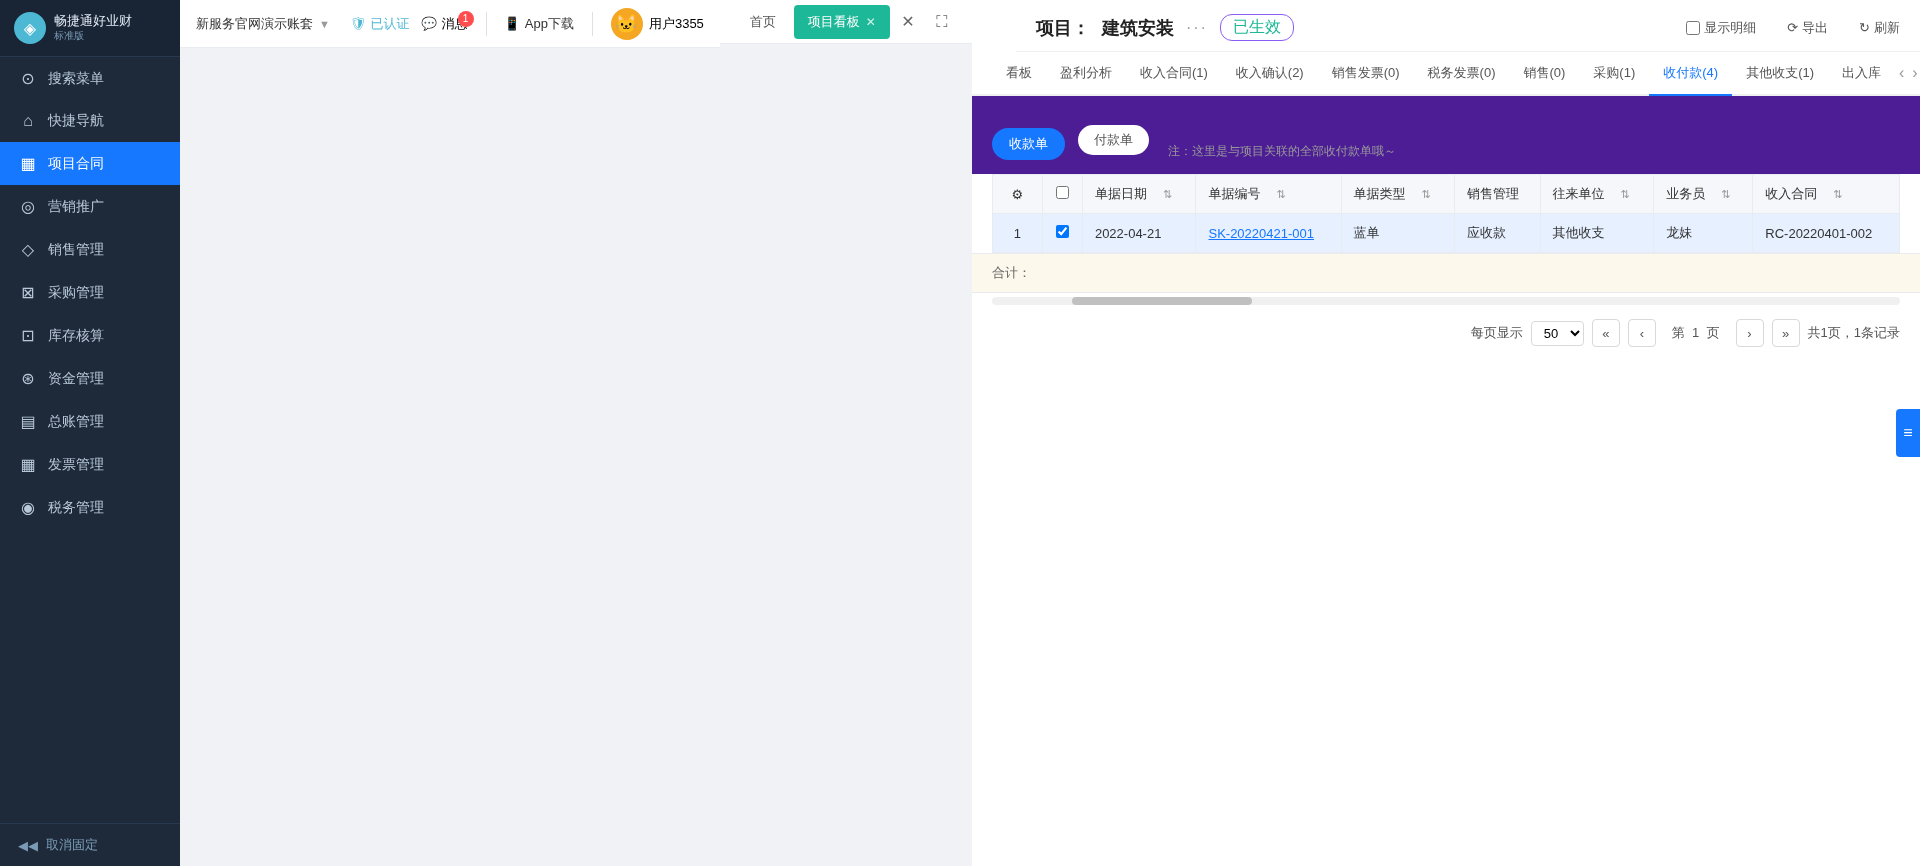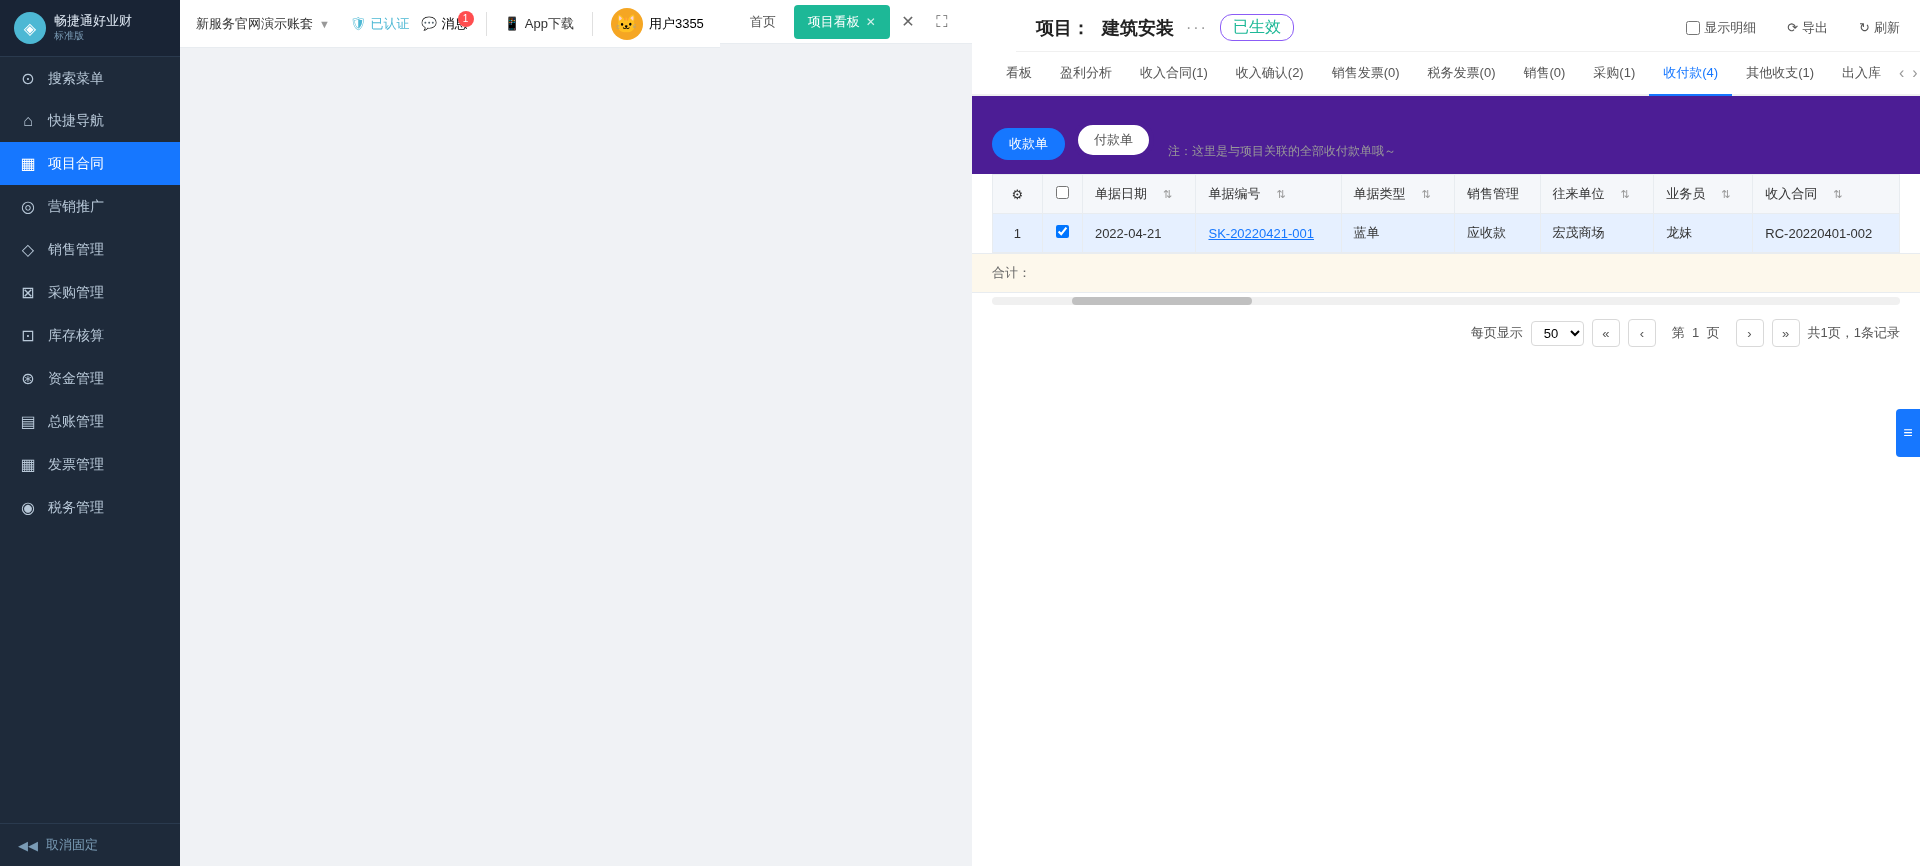--- a/index.html
+++ b/index.html
@@ -611,21 +611,21 @@
             <td class="col-idx">1</td>
             <td class="col-check">
               <input type="checkbox" checked="" style="">
             </td>
             <td>2022-04-21</td>
             <td>
               <span class="link">SK-20220421-001</span>
             </td>
             <td>蓝单</td>
             <td>应收款</td>
-            <td>宏茂商场</td>
+            <td>其他收支</td>
             <td>龙妹</td>
             <td>RC-20220401-002</td>
           </tr>
         </tbody>
       </table>
     </div>
 
     <div class="table-footer">
       <span>合计：</span>
     </div>

